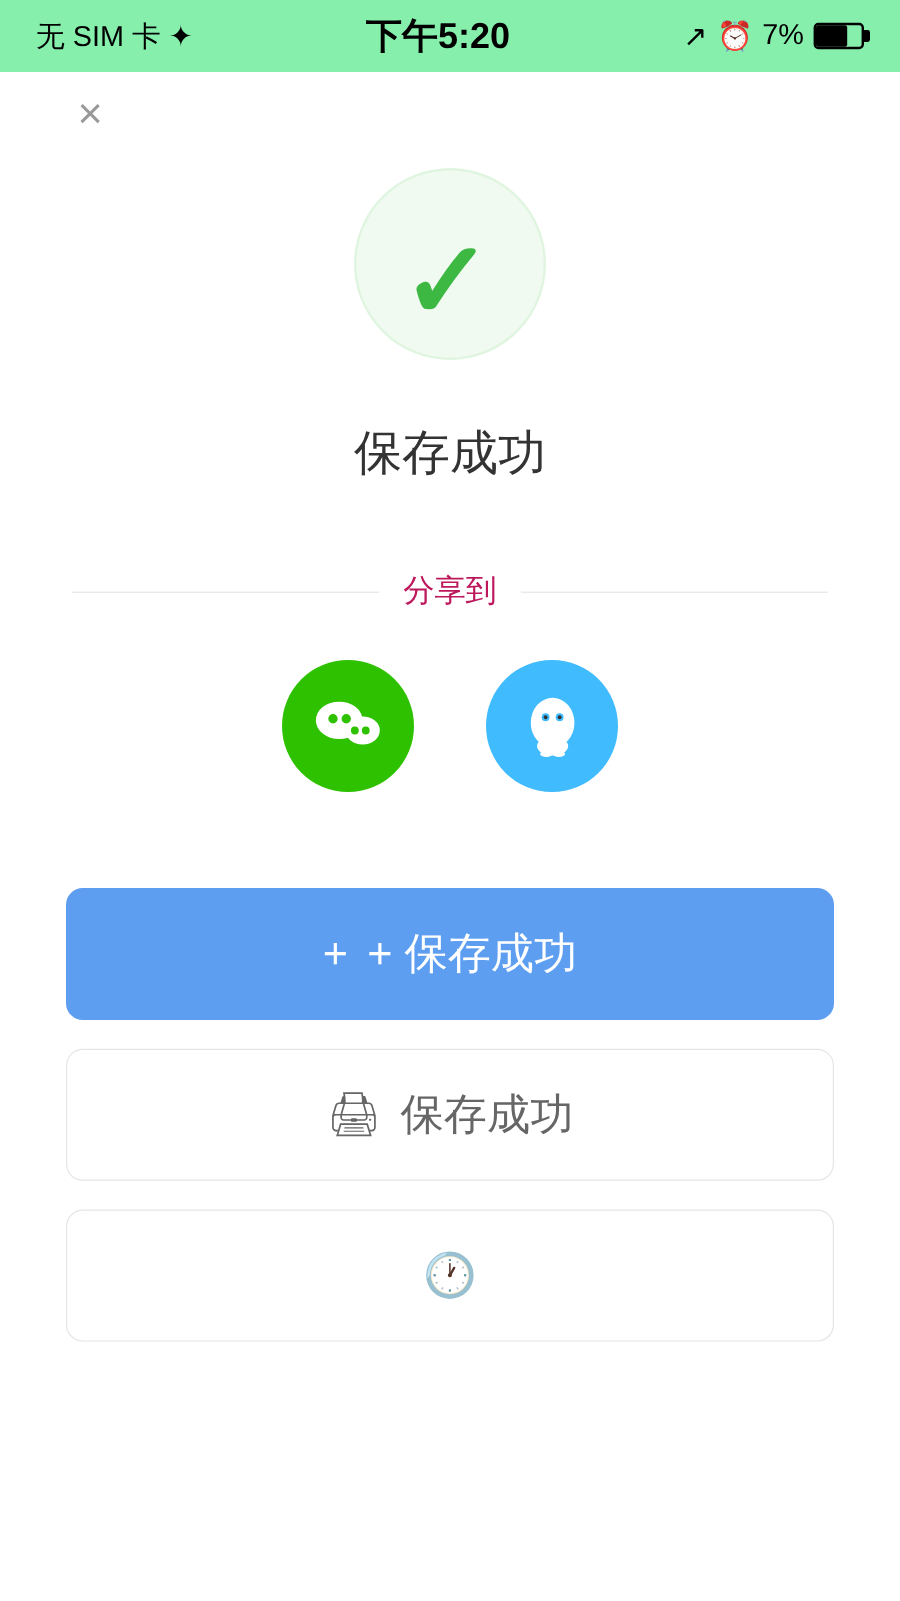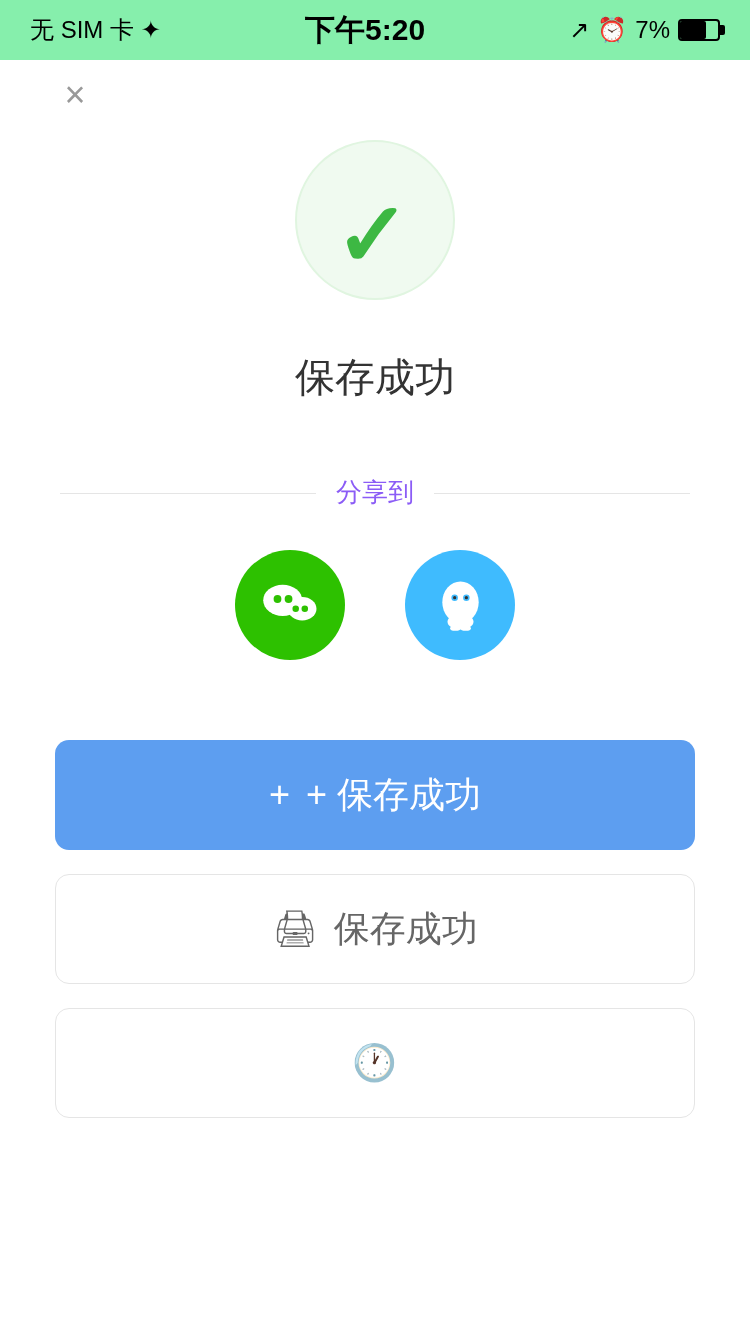--- a/index.html
+++ b/index.html
@@ -167,21 +167,21 @@
       left: 60px;
       right: 60px;
       height: 1px;
       background: #e5e5e5;
     }
 
     .share-label {
       background: #fff;
       padding: 0 20px;
       font-size: 26px;
-      color: #8b5cf6;
+      color: #be185d;
       position: relative;
       z-index: 1;
     }
 
     
     .share-icons {
       display: flex;
       gap: 60px;
       align-items: center;
     }

